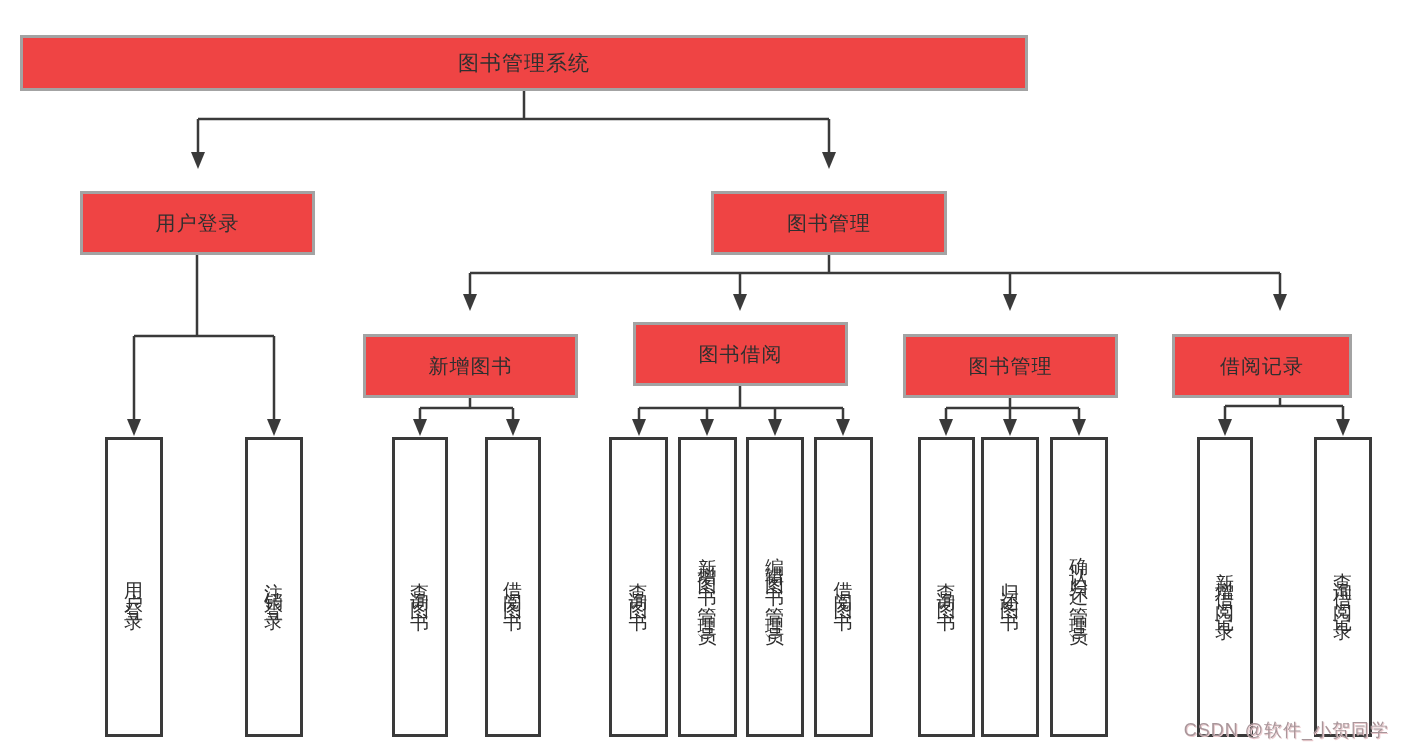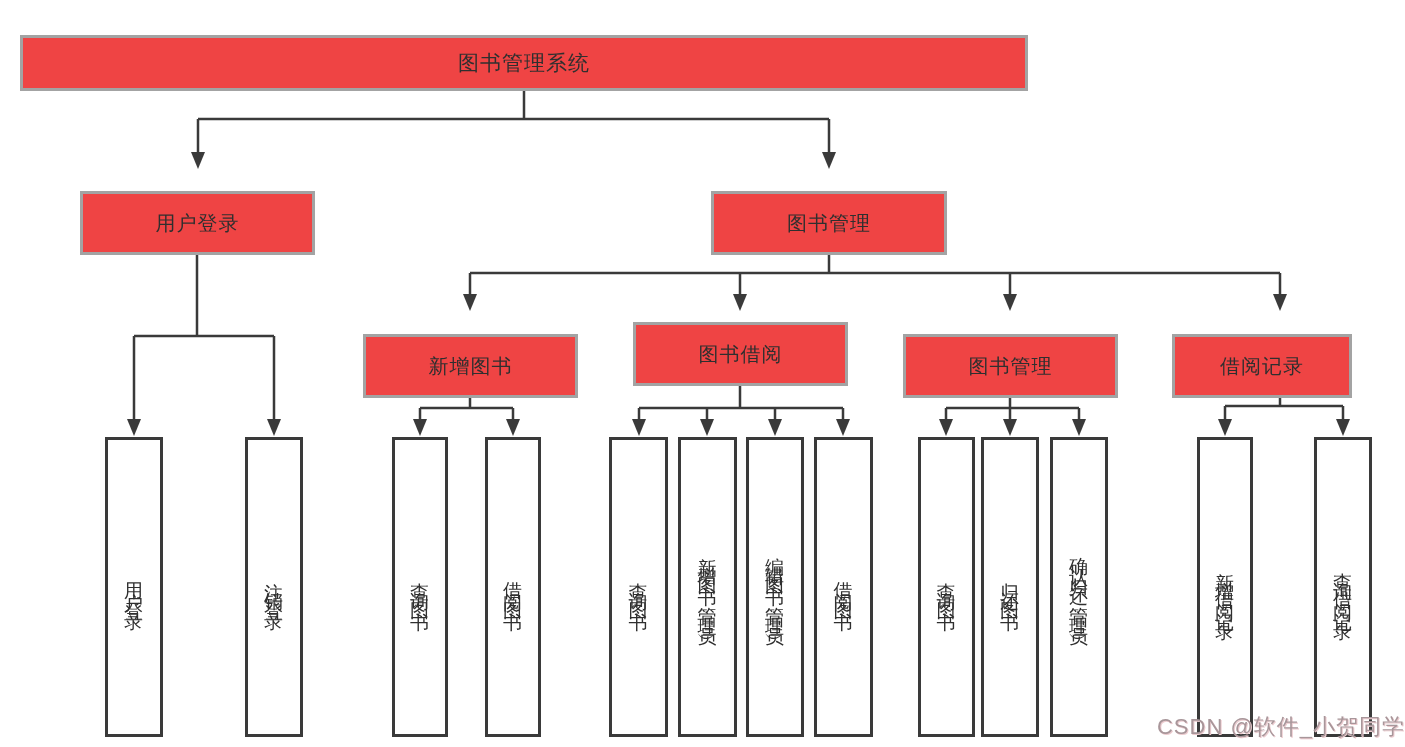--- a/index.html
+++ b/index.html
@@ -33,22 +33,22 @@
   .vtext{
     writing-mode:vertical-rl;
     text-orientation:mixed;
     font-size:19px;line-height:1;
     letter-spacing:10px;
     color:#2f2f2f;
     white-space:nowrap;
   }
   .watermark{
     position:absolute;z-index:3;
-    right:0;bottom:5px;
-    font-size:22px;
+    right:16px;bottom:5px;
+    font-size:18px;
     color:#a8969a;
     text-shadow:1px 1px 0 #eccbcf;
     letter-spacing:1px;
     white-space:nowrap;
     margin-top:14px;
   }
 </style>
 </head>
 <body>
 

